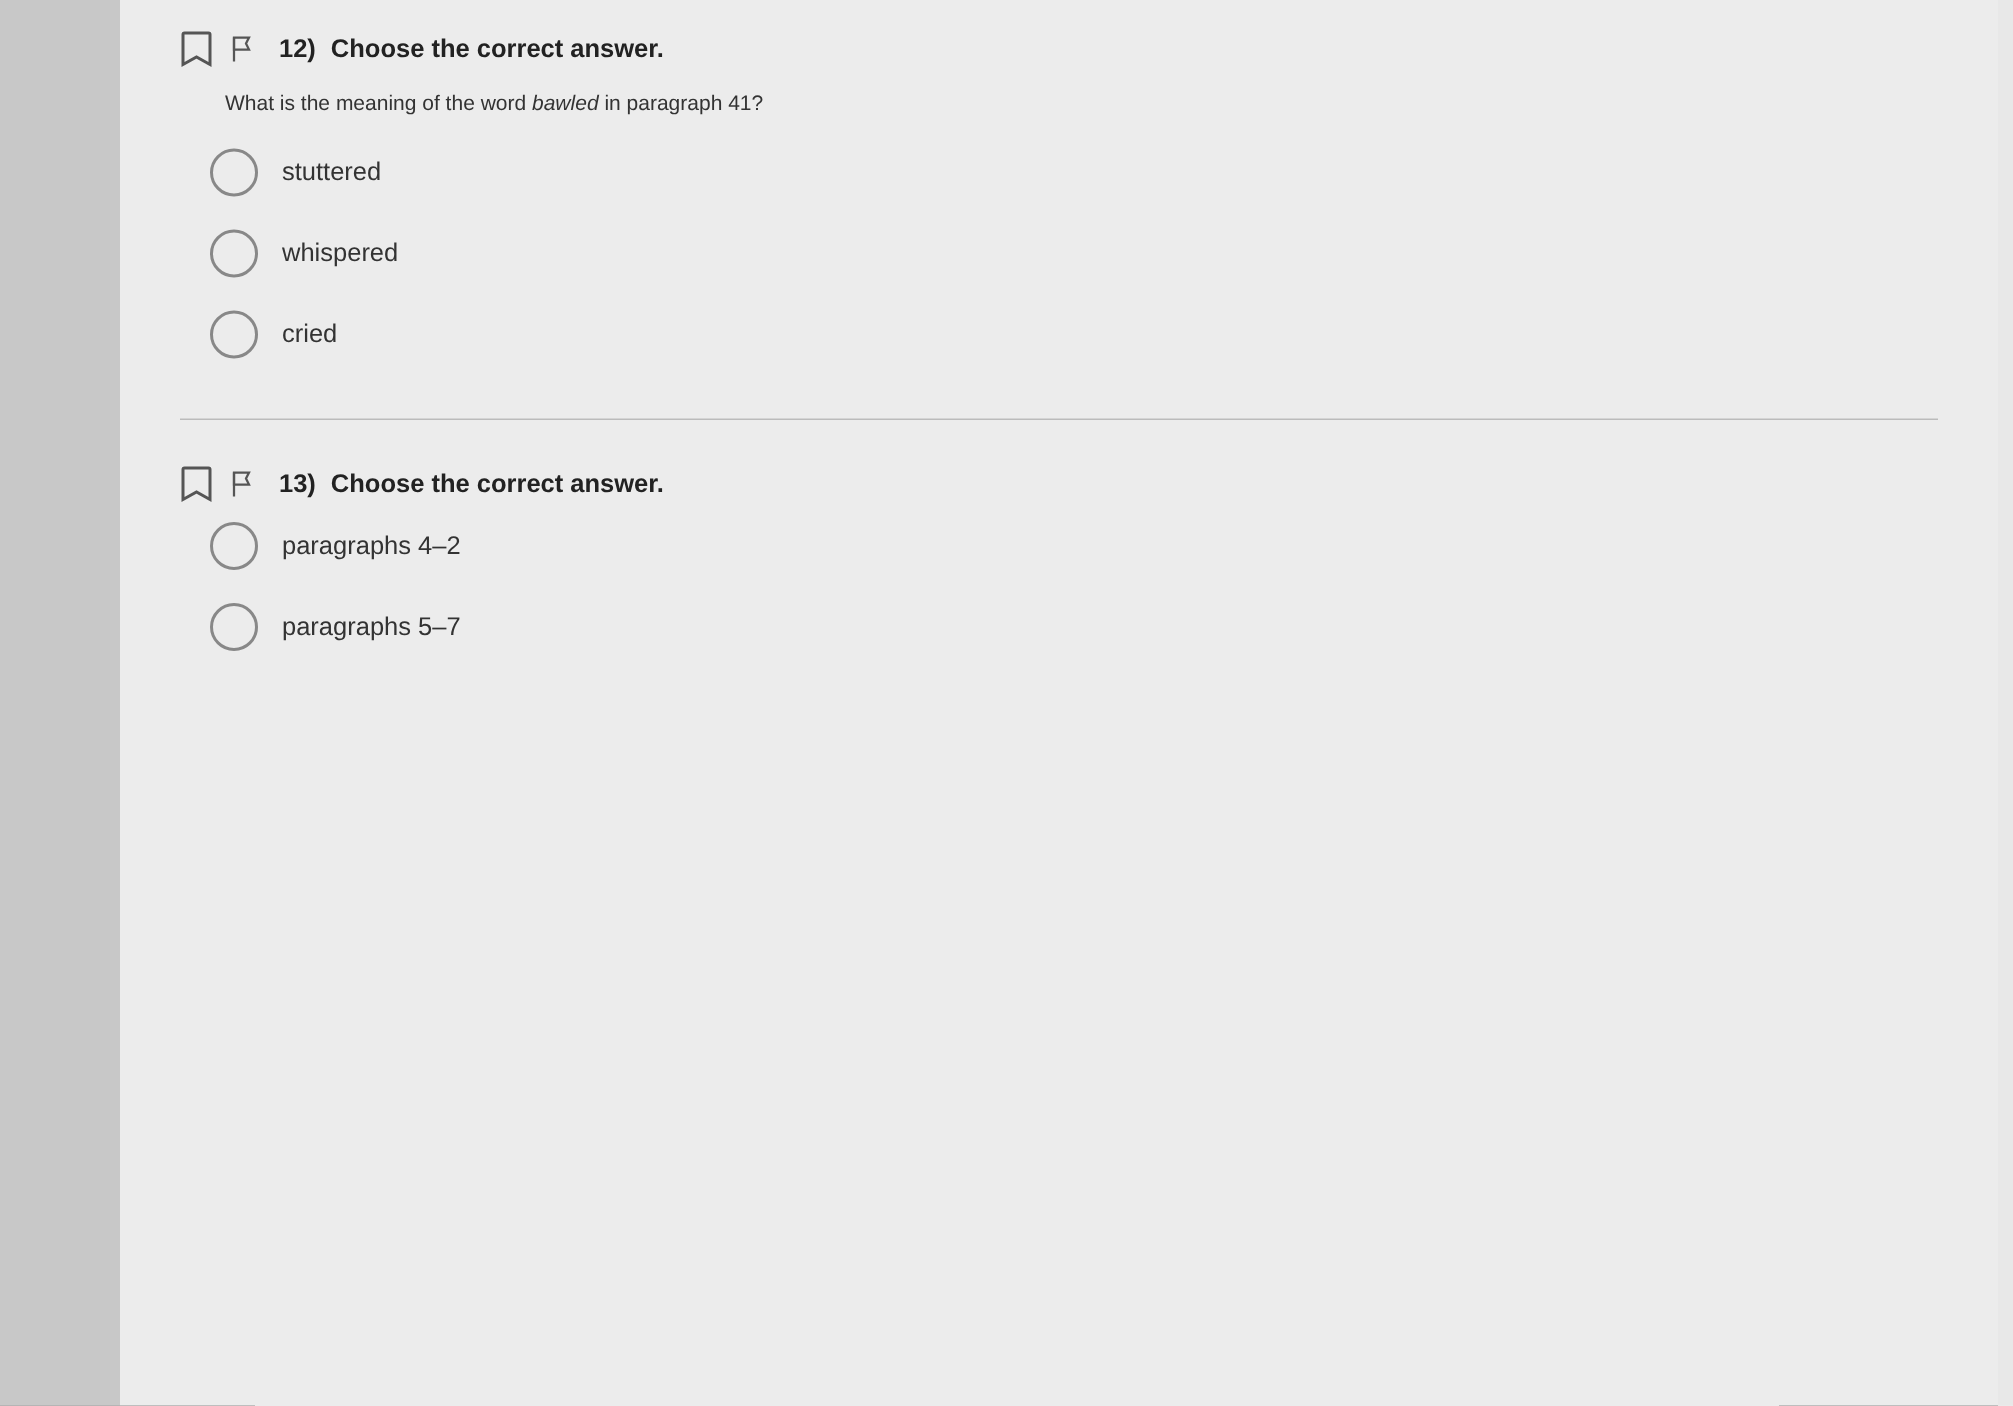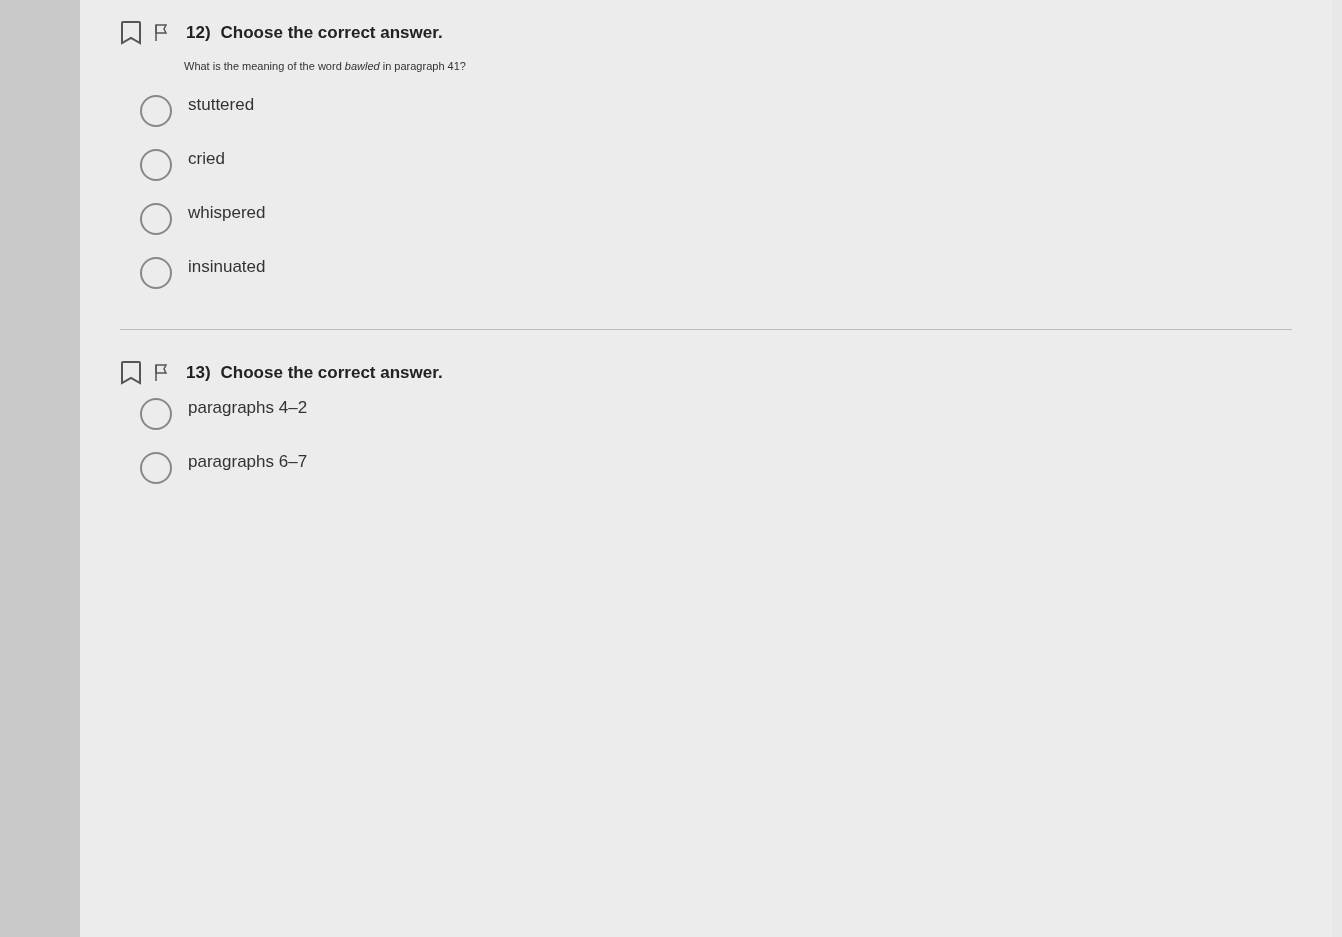--- a/index.html
+++ b/index.html
@@ -61,33 +61,34 @@
       display: inline-block;
     }
 
     .question-number-label {
       font-size: 17px;
       font-weight: bold;
       color: #222;
     }
 
     .question-text {
-      font-size: 11px;
+      font-size: 14px;
       color: #333;
-      margin-left: 64px;
+      margin-left: 30px;
       margin-bottom: 20px;
       line-height: 1.5;
     }
 
     .question-text em {
       font-style: italic;
     }
 
     .answer-option {
       display: flex;
+      align-items: center;
       gap: 16px;
       margin-bottom: 22px;
       margin-left: 20px;
       cursor: pointer;
     }
 
     .radio-circle {
       width: 32px;
       height: 32px;
       border-radius: 50%;
@@ -140,32 +141,28 @@
         <span>What is the meaning of the word </span><em>bawled</em><span> in paragraph 41?</span>
       </div>
 
       <div class="answer-option">
         <span class="radio-circle"></span>
         <span class="answer-label">stuttered</span>
       </div>
 
       <div class="answer-option">
         <span class="radio-circle"></span>
-        <span class="answer-label">cried</span>
-      </div>
-
-      <div class="answer-option">
-        <span class="radio-circle"></span>
         <span class="answer-label">whispered</span>
       </div>
 
       <div class="answer-option">
         <span class="radio-circle"></span>
-        <span class="answer-label">insinuated</span>
+        <span class="answer-label">cried</span>
       </div>
+
     </div>
 
     <div class="divider"></div>
 
     <div class="question-block">
       <div class="question-header">
 
         <span class="bookmark-icon">
           <svg width="22" height="26" viewBox="0 0 22 26" fill="none" xmlns="http://www.w3.org/2000/svg">
             <path d="M3 2H19C19.5523 2 20 2.44772 20 3V23L11 18L2 23V3C2 2.44772 2.44772 2 3 2Z" stroke="#555" stroke-width="2" fill="none"></path>
@@ -185,18 +182,18 @@
 
 
       <div class="answer-option">
         <span class="radio-circle"></span>
         <span class="answer-label">paragraphs 4–2</span>
       </div>
 
 
       <div class="answer-option">
         <span class="radio-circle"></span>
-        <span class="answer-label">paragraphs 6–7</span>
+        <span class="answer-label">paragraphs 5–7</span>
       </div>
     </div>
 
   </div>
 </div>
 
 </body></html>

